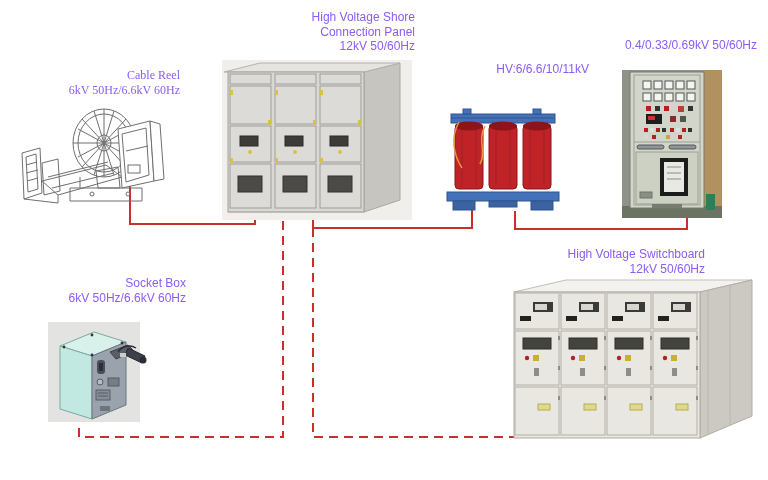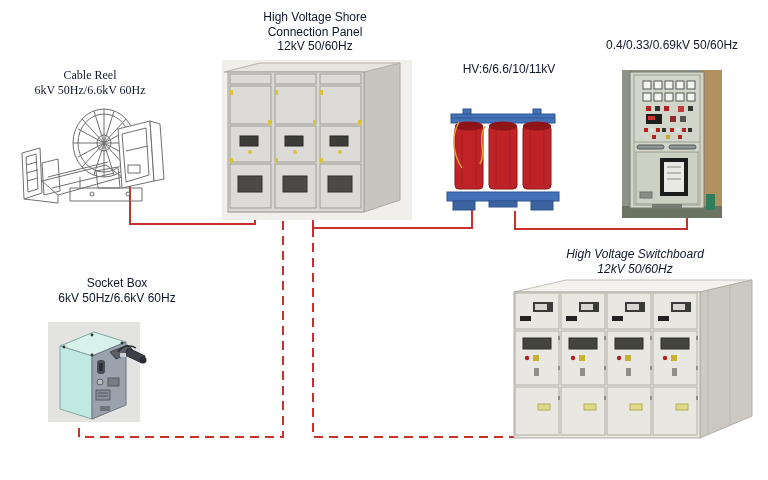--- a/index.html
+++ b/index.html
@@ -1,18 +1,18 @@
 <!DOCTYPE html>
 <html><head>
 <meta charset="utf-8">
 <style>
   html,body{margin:0;padding:0;background:#fff;}
   #canvas{position:relative;width:768px;height:480px;background:#ffffff;overflow:hidden;
           font-family:"Liberation Sans",sans-serif;color:#3b3b3b;}
-  .node-label{position:absolute;text-align:center;font-size:12px;line-height:1.22;color:#0f172a;}
+  .node-label{position:absolute;text-align:right;font-size:12px;line-height:1.22;color:#8b5cf6;}
   .node-img{position:absolute;}
   svg{display:block;}
   #lines{position:absolute;left:0;top:0;pointer-events:none;}
 </style>
 </head>
 <body>
 
 <div id="canvas">
 
   <svg id="lines" width="768" height="480" viewBox="0 0 768 480">
@@ -237,21 +237,21 @@
         <rect x="42" y="92" width="20" height="30" fill="#e9e9e4"></rect>
         <line x1="45" y1="97" x2="59" y2="97" stroke="#8a8a86"></line>
         <line x1="45" y1="103" x2="59" y2="103" stroke="#8a8a86"></line>
         <line x1="45" y1="109" x2="59" y2="109" stroke="#8a8a86"></line>
       </g>
       <rect x="18" y="122" width="12" height="6" fill="#8a8f84" stroke="#6f746a"></rect>
       <rect x="30" y="134" width="30" height="4" fill="#777c72"></rect>
     </svg>
   </div>
 
-  <div class="node-label" style="left:32px;top:276px;width:170px;">
+  <div class="node-label" style="left:16px;top:276px;width:170px;">
     <div>Socket Box</div>
     <div>6kV 50Hz/6.6kV 60Hz</div>
   </div>
   <div class="node-img" style="left:48px;top:322px;">
     <svg width="104" height="104" viewBox="0 0 104 104">
       <rect x="0" y="0" width="92" height="100" fill="#e3e3e1"></rect>
       <g>
         <polygon points="12,24 46,10 78,20 44,34" fill="#d8f1ea" stroke="#7fa89f"></polygon>
         <polygon points="12,24 44,34 44,97 12,87" fill="#c2e9e1" stroke="#7fa89f"></polygon>
         <polygon points="44,34 78,20 78,83 44,97" fill="#9aa3ad" stroke="#6b7480"></polygon>
@@ -273,21 +273,21 @@
       <g>
         <polygon points="62,30 80,23 86,29 68,37" fill="#5a5f66" stroke="#3b3f45"></polygon>
         <polygon points="80,26 97,34 94,41 77,33" fill="#3d4147" stroke="#26292d"></polygon>
         <circle cx="95" cy="38" r="3.5" fill="#2b2e32"></circle>
         <path d="M70,30 C74,24 82,22 88,26" fill="none" stroke="#2b2e32" stroke-width="1.5"></path>
         <rect x="72" y="31" width="6" height="4" fill="#c9ccd0"></rect>
       </g>
     </svg>
   </div>
 
-  <div class="node-label" style="left:525px;top:247px;width:220px;font-style:italic;">
+  <div class="node-label" style="left:485px;top:247px;width:220px;">
     <div>High Voltage Switchboard</div>
     <div>12kV 50/60Hz</div>
   </div>
   <div class="node-img" style="left:508px;top:276px;">
     <svg width="258" height="172" viewBox="0 0 258 172">
       <polygon points="6,16 192,16 244,4 58,4" fill="#f3f2ee" stroke="#c2bfb8"></polygon>
       <polygon points="192,16 244,4 244,140 192,162" fill="#ccc9c2" stroke="#b0ada6"></polygon>
       <line x1="200" y1="14" x2="200" y2="159" stroke="#b9b6af"></line>
       <line x1="222" y1="9" x2="222" y2="150" stroke="#b9b6af"></line>
       <rect x="6" y="16" width="186" height="146" fill="#e9e7e1" stroke="#aeaba4"></rect>

